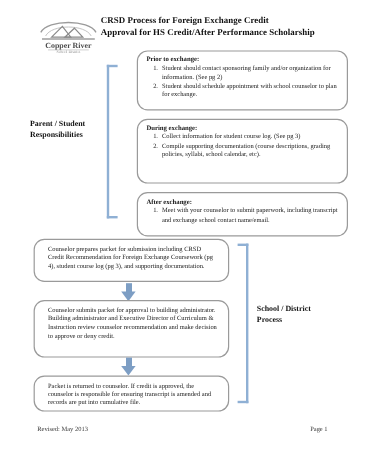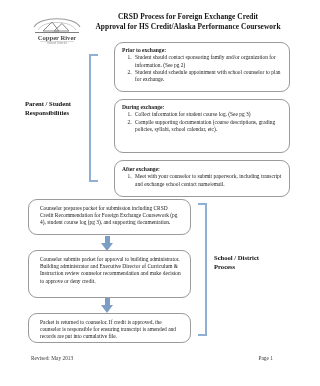--- a/index.html
+++ b/index.html
@@ -13,21 +13,21 @@
   }
   .page{position:relative;width:298px;height:386px;}
 
   
   .logo{position:absolute;left:30px;top:11px;width:54px;height:36px;}
   .logo svg{display:block;}
 
   
   .title{
     position:absolute;left:84px;top:12px;width:208px;
-    text-align:center;font-weight:bold;font-size:7.4px;line-height:9.6px;
+    font-weight:bold;font-size:7.4px;line-height:9.6px;
     letter-spacing:.05px;color:#111;
   }
 
   
   .rbox{
     position:absolute;
     border:1px solid #9a9a9a;
     border-radius:9px;
     background:#fff;
     box-sizing:border-box;
@@ -119,21 +119,21 @@
       <path d="M24 20 L32 12.5 L39 20 Z" fill="none" stroke="#8a8a8a" stroke-width="1"></path>
       <line x1="5" y1="21.5" x2="49" y2="21.5" stroke="#6f6f6f" stroke-width="0.9"></line>
       <text x="27" y="28.6" text-anchor="middle" font-family="Liberation Serif, serif" font-size="6.6" fill="#4c4c4c" font-weight="bold">Copper River</text>
       <text x="27" y="33.4" text-anchor="middle" font-family="Liberation Serif, serif" font-size="3.3" fill="#8c8c8c">School District</text>
       <line x1="10" y1="30.6" x2="44" y2="30.6" stroke="#b4b4b4" stroke-width="0.5"></line>
     </svg>
   </div>
 
   <div class="title">
     <div>CRSD Process for Foreign Exchange Credit</div>
-    <div>Approval for HS Credit/Alaska Performance Coursework</div>
+    <div>Approval for HS Credit/After Performance Scholarship</div>
   </div>
 
   <div class="bracket-left"></div>
 
   <div class="side-label" id="label-parent">
     <div>Parent / Student</div>
     <div>Responsibilities</div>
   </div>
 
   <div class="rbox" id="box-prior">

